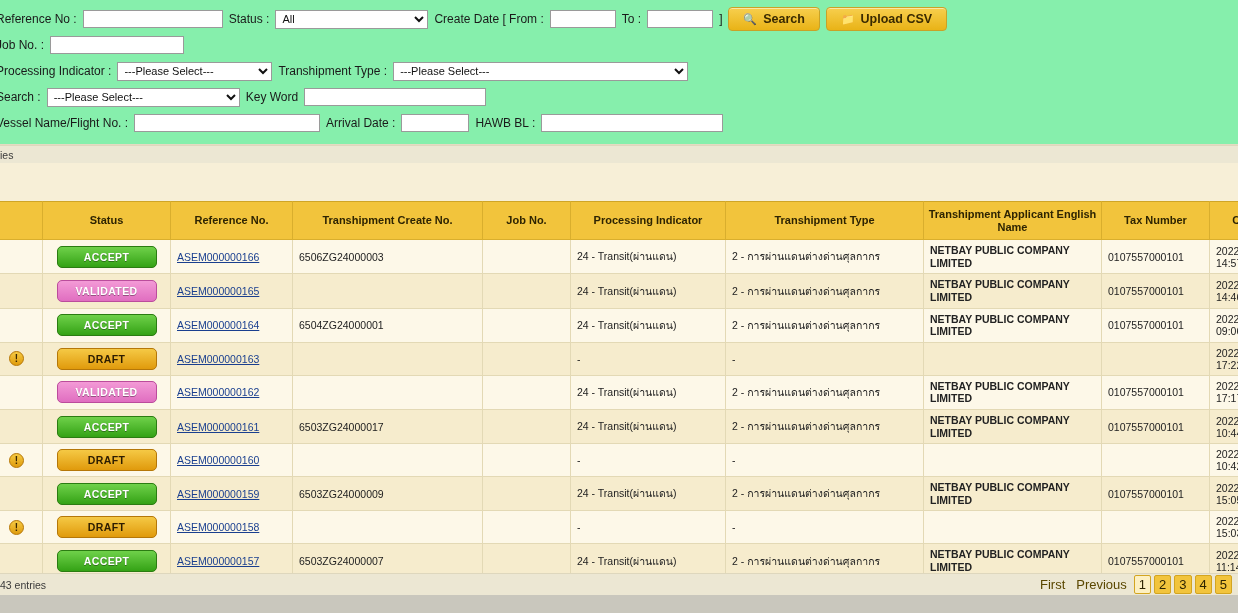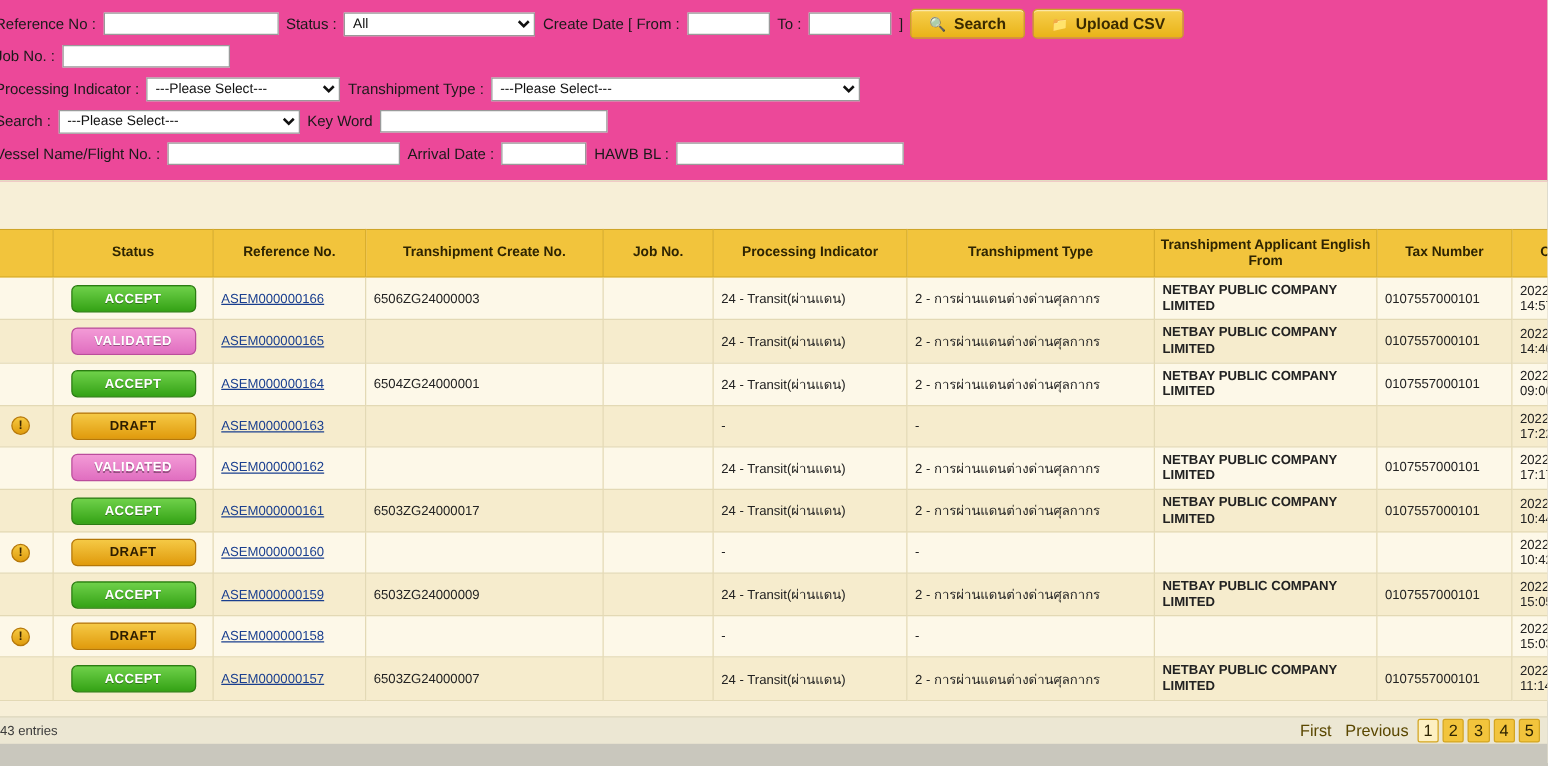--- a/index.html
+++ b/index.html
@@ -30,21 +30,21 @@
   }
   .title-bar .title {
     font-size: 21px;
     font-weight: bold;
     color: #1d1d1d;
     letter-spacing: 0.2px;
   }
 
   
   .filter-panel {
-    background: #ec4899;
+    background: #86efac;
     padding: 6px 2px 8px 0;
     border-bottom: 1px solid #e3dcc2;
   }
   .filter-row {
     display: flex;
     align-items: center;
     gap: 6px;
     padding: 3px 0 3px 0;
     margin-left: -4px;
     height: 26px;
@@ -298,33 +298,34 @@
     <div class="filter-row">
       <span class="lbl">Vessel Name/Flight No. :</span>
       <input class="txt w-vessel" type="text" value="" style="">
       <span class="lbl">Arrival Date :</span>
       <input class="txt w-arrival" type="text" value="" style="">
       <span class="lbl">HAWB BL :</span>
       <input class="txt w-hawb" type="text" value="" style="">
     </div>
   </div>
 
+  <div class="entries-strip">ies</div>
 
   <div class="table-wrap">
     <table class="grid">
       <thead>
         <tr>
           <th class="c-flag"></th>
           <th class="c-status">Status</th>
           <th class="c-ref">Reference No.</th>
           <th class="c-tcn">Transhipment Create No.</th>
           <th class="c-job">Job No.</th>
           <th class="c-proc">Processing Indicator</th>
           <th class="c-type">Transhipment Type</th>
-          <th class="c-appl">Transhipment Applicant English From</th>
+          <th class="c-appl">Transhipment Applicant English Name</th>
           <th class="c-tax">Tax Number</th>
           <th class="c-create">Crea</th>
         </tr>
       </thead>
       <tbody id="tbody">
           <tr class="odd">
             <td class="c-flag"></td>
             <td class="c-status"><span class="pill accept">ACCEPT</span></td>
             <td class="c-ref"><a class="reflink" href="#">ASEM000000166</a></td>
             <td class="c-tcn">6506ZG24000003</td>

